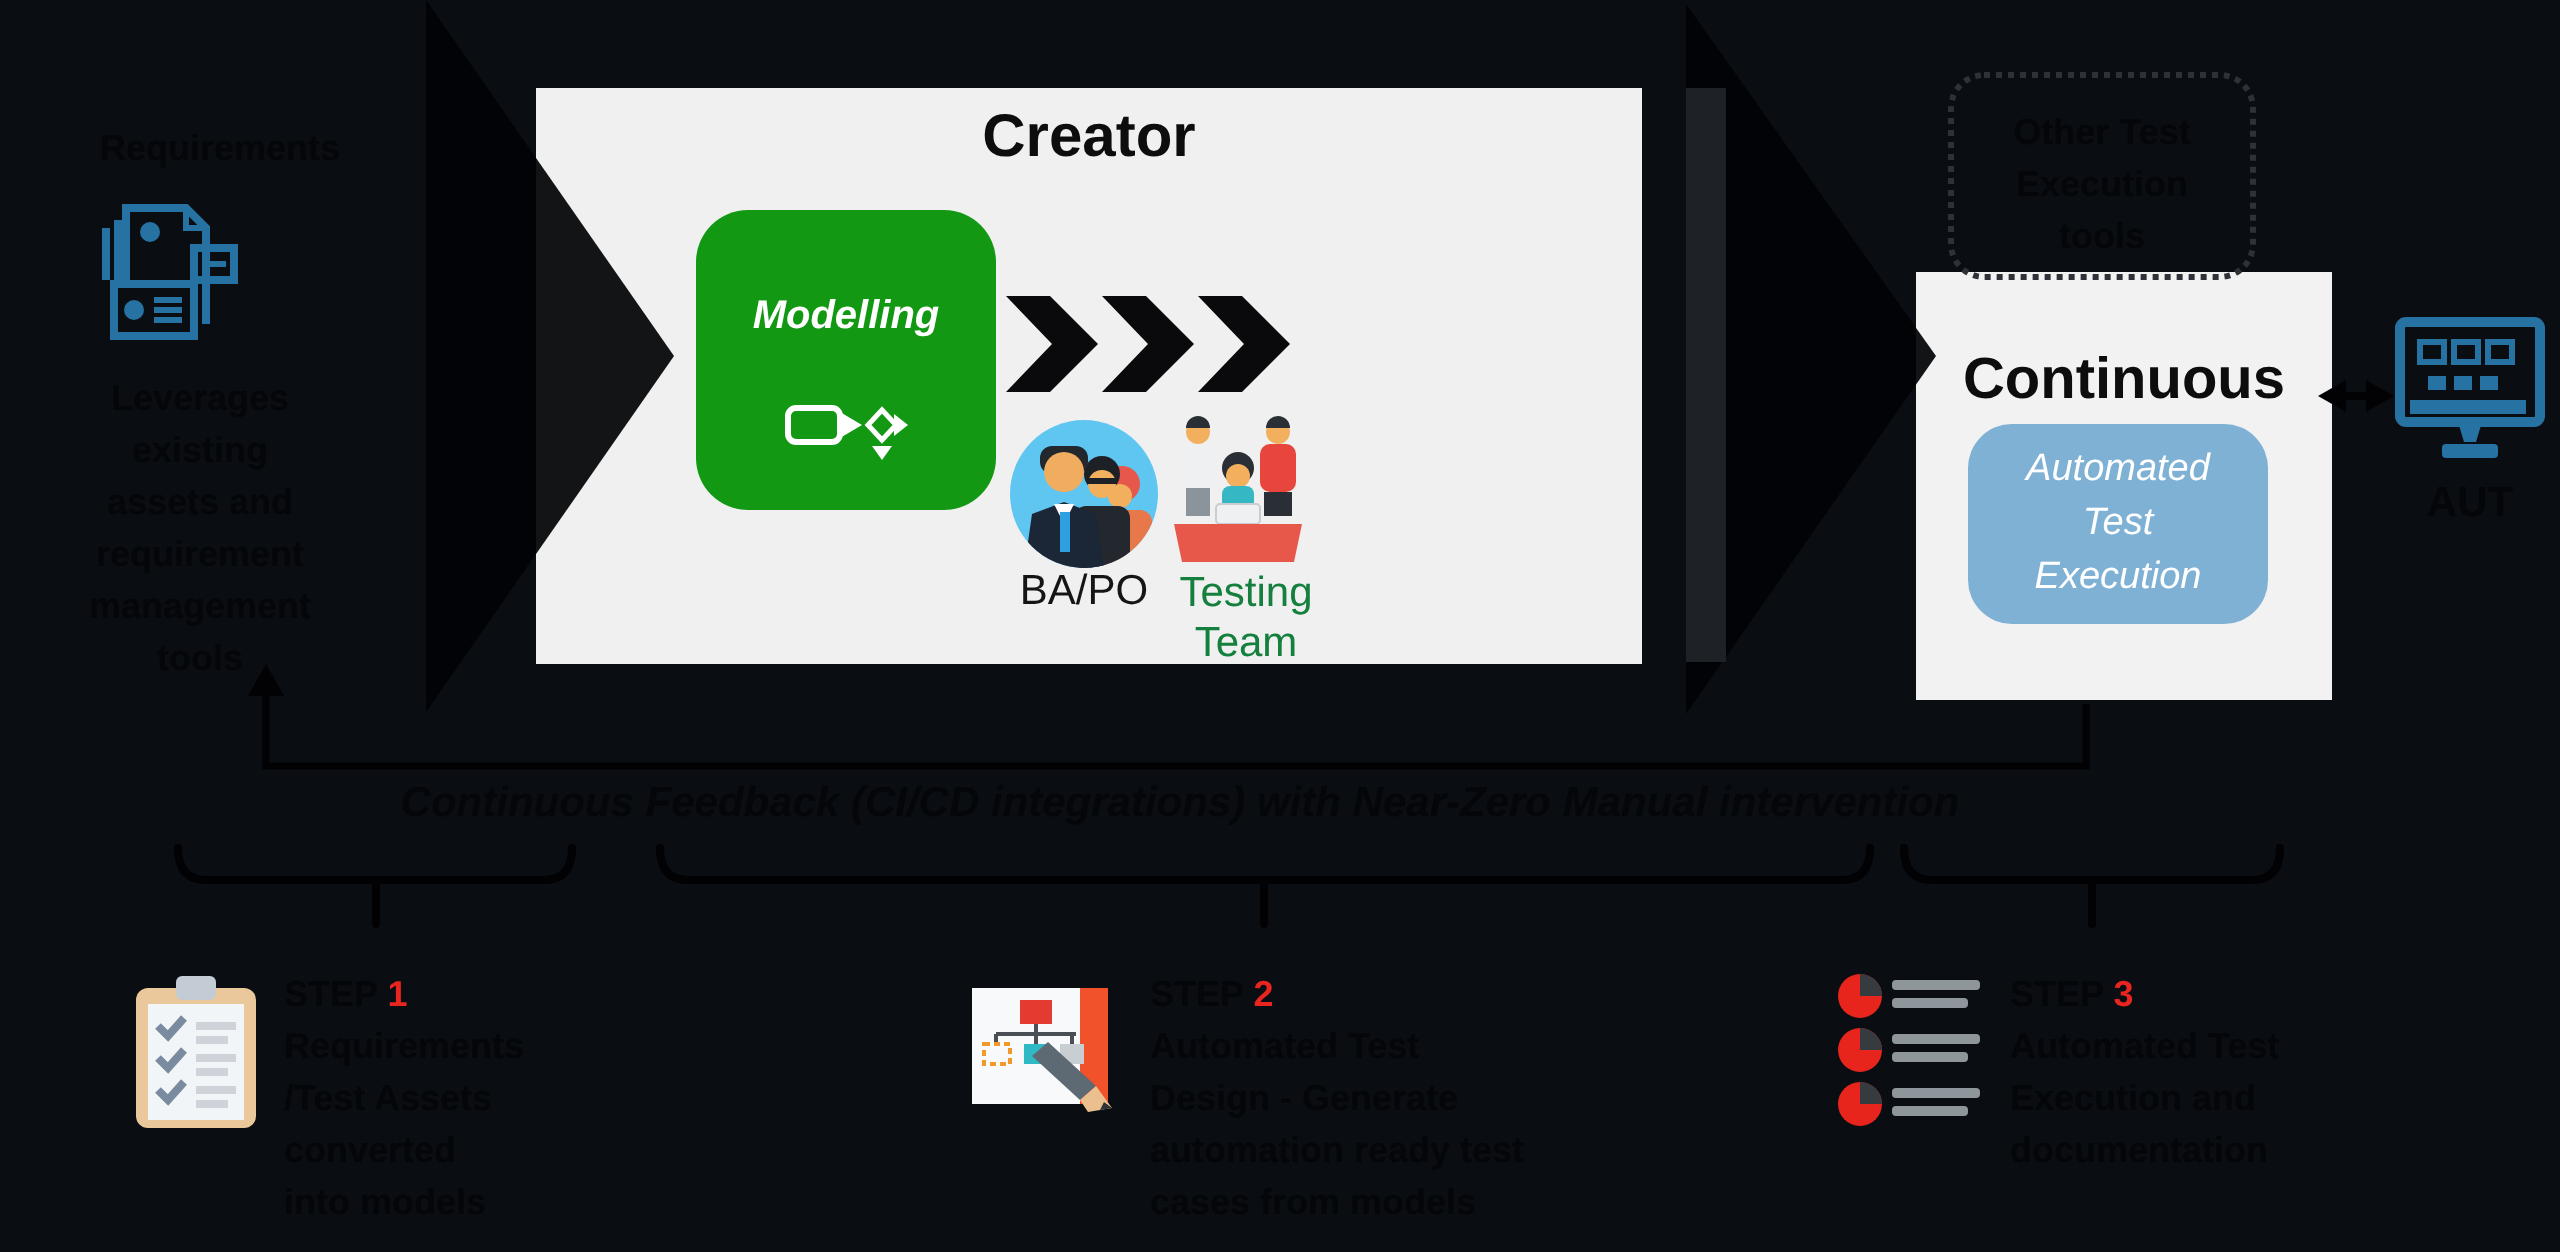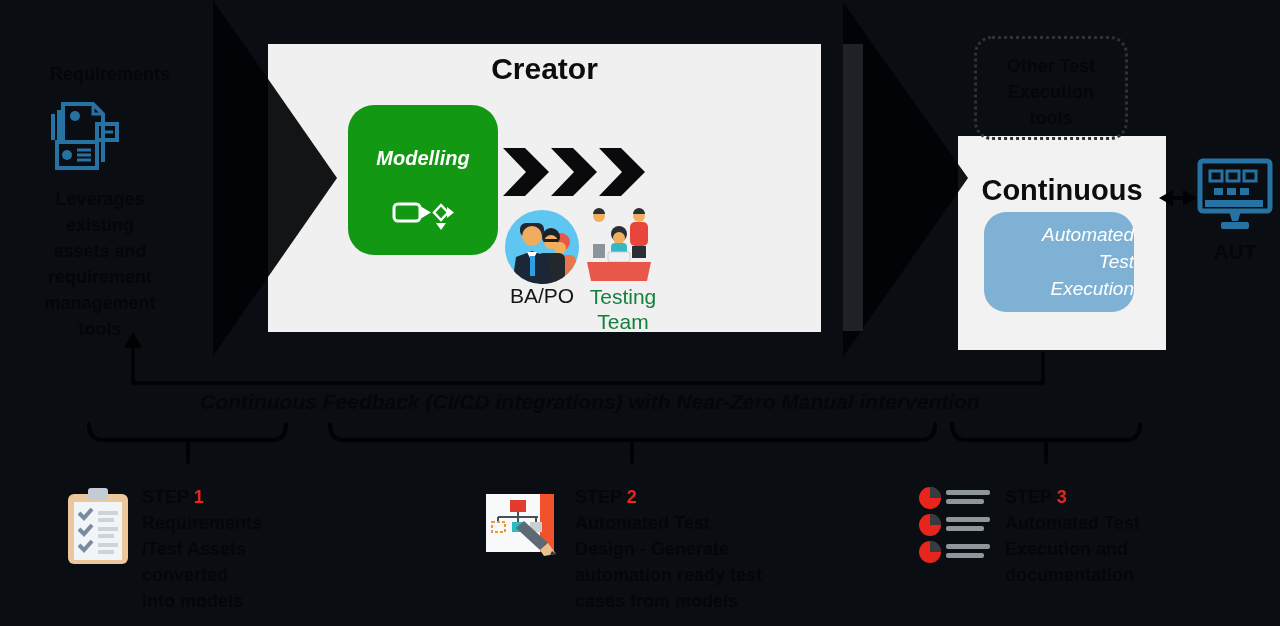--- a/index.html
+++ b/index.html
@@ -9,21 +9,21 @@
   .pre{white-space:pre-line;}
   .dk{color:var(--dark-text);font-weight:bold;}
   .ctr{text-align:center;}
   .panel{background:var(--panel);}
   .gbox{position:absolute;background:var(--green);border-radius:26px;}
   .glabel{position:absolute;left:0;right:0;top:42px;text-align:center;
           color:#fff;font-weight:bold;font-style:italic;font-size:20px;}
   .gicon{position:absolute;left:0;right:0;bottom:22px;display:flex;justify-content:center;}
   .bluebox{position:absolute;left:26px;top:76px;width:150px;height:100px;
            background:var(--blue-box);border-radius:22px;color:#fff;
-           font-style:italic;font-size:19px;line-height:27px;text-align:right;
+           font-style:italic;font-size:19px;line-height:27px;text-align:center;
            padding-top:9px;box-sizing:border-box;}
   .stepline{font-size:18px;font-weight:bold;color:var(--dark-text);line-height:26px;}
   .stepnum{color:var(--step-red);}
   .stepdesc{font-size:18px;line-height:26px;}
   .dotted{border:3px dotted #2e3238;border-radius:18px;box-sizing:border-box;
           font-size:18px;line-height:26px;padding-top:14px;}
 </style>
 </head>
 <body>
 

